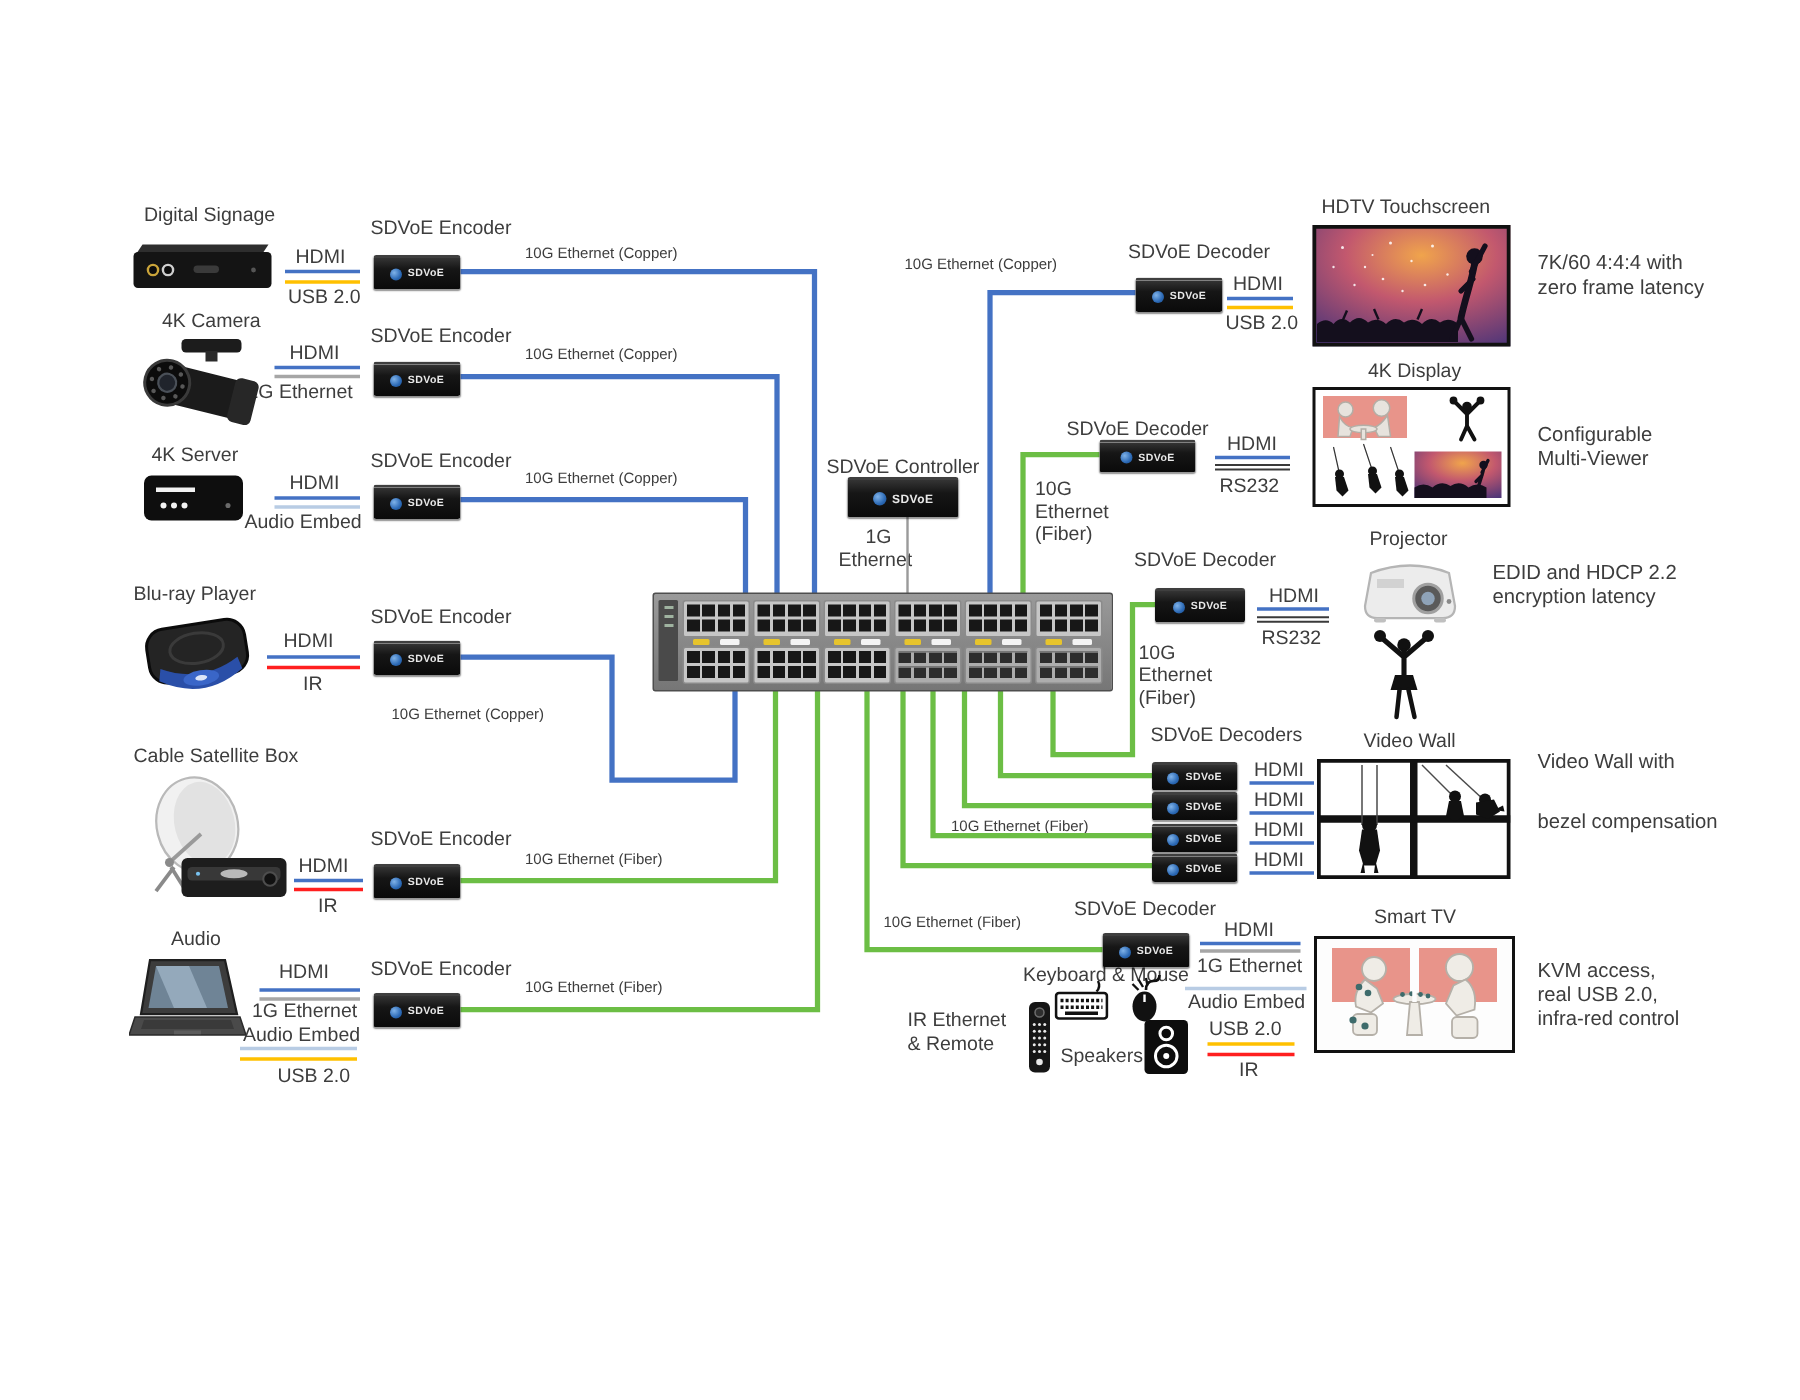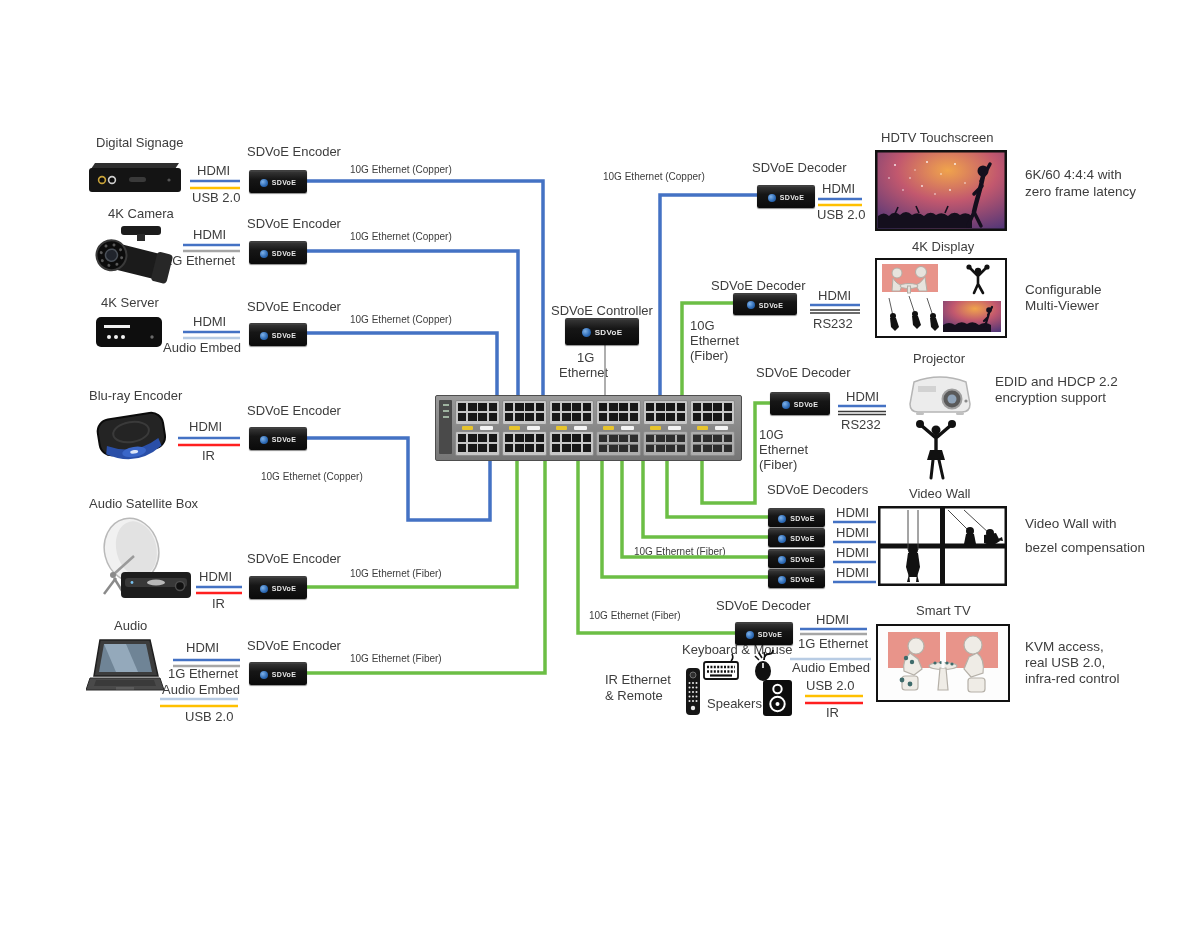--- a/index.html
+++ b/index.html
@@ -160,40 +160,40 @@
   </svg>
   <div class="lbl" style="left:193px;top:315px;">HDMI</div>
   <div class="lbl" style="left:163px;top:341px;">Audio Embed</div>
   <div class="lbl" style="left:247px;top:300px;">SDVoE Encoder</div>
   <div class="sdvoe-box" style="left:249px;top:323px;width:58px;height:21px;">
     <span class="sdvoe-dot"></span>
       <span class="sdvoe-txt">SDVoE</span>
   </div>
   <div class="lbl link" style="left:350px;top:313px;">10G Ethernet (Copper)</div>
 
-  <div class="lbl" style="left:89px;top:389px;">Blu-ray Encoder</div>
+  <div class="lbl" style="left:89px;top:389px;">Blu-ray Player</div>
   <svg class="dev" style="left:92px;top:406px;" width="80" height="64" viewBox="0 0 80 64">
     <g transform="rotate(-9 40 32)">
       <rect x="7" y="10" width="66" height="36" rx="12" fill="#242424" stroke="#0b0b0b" stroke-width="2"></rect>
       <ellipse cx="40" cy="26" rx="18" ry="10" fill="none" stroke="#3a3a3a" stroke-width="2"></ellipse>
       <path d="M12 44 Q40 62 68 44 L66 36 Q40 50 14 36 Z" fill="#2a4fa8"></path>
       <ellipse cx="40" cy="46" rx="12" ry="5" fill="#3a66c8"></ellipse>
       <ellipse cx="40" cy="46" rx="4" ry="1.8" fill="#dde6f8"></ellipse>
     </g>
   </svg>
   <div class="lbl" style="left:189px;top:420px;">HDMI</div>
   <div class="lbl" style="left:202px;top:449px;">IR</div>
   <div class="lbl" style="left:247px;top:404px;">SDVoE Encoder</div>
   <div class="sdvoe-box" style="left:249px;top:427px;width:58px;height:21px;">
     <span class="sdvoe-dot"></span>
       <span class="sdvoe-txt">SDVoE</span>
   </div>
   <div class="lbl link" style="left:261px;top:470px;">10G Ethernet (Copper)</div>
 
-  <div class="lbl" style="left:89px;top:497px;">Audio Satellite Box</div>
+  <div class="lbl" style="left:89px;top:497px;">Cable Satellite Box</div>
   <svg class="dev" style="left:90px;top:516px;" width="105" height="86" viewBox="0 0 105 86">
     <g transform="rotate(-14 42 36)">
       <ellipse cx="42" cy="34" rx="27" ry="32" fill="#f1f1f1" stroke="#b9b9b9" stroke-width="1.5"></ellipse>
       <ellipse cx="47" cy="34" rx="20" ry="28" fill="#e2e2e2"></ellipse>
     </g>
     <line x1="24" y1="58" x2="44" y2="40" stroke="#9a9a9a" stroke-width="2.5"></line>
     <circle cx="23" cy="59" r="3" fill="#8a8a8a"></circle>
     <line x1="14" y1="78" x2="26" y2="62" stroke="#8a8a8a" stroke-width="2.5"></line>
     <line x1="34" y1="78" x2="24" y2="62" stroke="#8a8a8a" stroke-width="2.5"></line>
     <rect x="31" y="56" width="70" height="26" rx="4" fill="#1d1d1d"></rect>
@@ -346,21 +346,21 @@
         <line x1="70" y1="63" x2="73" y2="56"></line>
       </g>
     <g stroke="#140f1d" stroke-width="4.5" stroke-linecap="round" fill="#140f1d">
       <circle cx="108" cy="21" r="5.5" stroke="none"></circle>
       <path d="M108 26 C106 38 102 48 99 62" fill="none"></path>
       <path d="M106 31 L115 14" fill="none" stroke-width="3.5"></path>
       <path d="M107 36 L99 44" fill="none" stroke-width="3.5"></path>
       <path d="M99 62 L93 76 M99 62 L106 76" fill="none" stroke-width="3.5"></path>
     </g>
   </svg>
-  <div class="lbl note" style="left:1025px;top:167px;">6K/60 4:4:4 with</div>
+  <div class="lbl note" style="left:1025px;top:167px;">7K/60 4:4:4 with</div>
   <div class="lbl note" style="left:1025px;top:184px;">zero frame latency</div>
 
   <div class="lbl" style="left:711px;top:279px;">SDVoE Decoder</div>
   <div class="sdvoe-box" style="left:733px;top:293px;width:64px;height:20px;">
     <span class="sdvoe-dot"></span>
       <span class="sdvoe-txt">SDVoE</span>
   </div>
   <div class="lbl" style="left:690px;top:319px;">10G</div>
   <div class="lbl" style="left:690px;top:334px;">Ethernet</div>
   <div class="lbl" style="left:690px;top:349px;">(Fiber)</div>
@@ -429,21 +429,21 @@
     <g stroke="#111" stroke-width="3.4" stroke-linecap="round" fill="#111">
       <circle cx="30" cy="62" r="4.5" stroke="none"></circle>
       <path d="M30 66 V82 M30 70 L16 58 M30 70 L44 58" fill="none"></path>
       <circle cx="14" cy="56" r="4" stroke="none"></circle>
         <circle cx="46" cy="56" r="4" stroke="none"></circle>
       <path d="M24 82 h12 l3 10 h-18 z" stroke="none"></path>
       <path d="M27 92 L25 110 M33 92 L37 110" fill="none" stroke-width="3"></path>
     </g>
   </svg>
   <div class="lbl note" style="left:995px;top:374px;">EDID and HDCP 2.2</div>
-  <div class="lbl note" style="left:995px;top:390px;">encryption support</div>
+  <div class="lbl note" style="left:995px;top:390px;">encryption latency</div>
 
   <div class="lbl" style="left:767px;top:483px;">SDVoE Decoders</div>
   <div class="sdvoe-box" style="left:768px;top:508px;width:57px;height:17px;">
     <span class="sdvoe-dot"></span>
       <span class="sdvoe-txt">SDVoE</span>
   </div>
   <div class="sdvoe-box" style="left:768px;top:528px;width:57px;height:17px;">
     <span class="sdvoe-dot"></span>
       <span class="sdvoe-txt">SDVoE</span>
   </div>
@@ -475,21 +475,21 @@
       <circle cx="35" cy="44" r="5"></circle>
         <path d="M30 47 h10 l2 14 -3 10 h-8 l-3 -10 z"></path>
         <path d="M31 68 l-2 8 h3 z M39 68 l2 8 h-3 z"></path>
       <circle cx="92" cy="25" r="4"></circle>
         <path d="M88 28 h8 l2 10 -6 4 -6 -4 z"></path>
       <circle cx="112" cy="27" r="4"></circle>
         <path d="M106 29 l12 -2 4 8 -8 5 -8 -3 z"></path>
         <path d="M118 34 l6 -3 1 4 z"></path>
     </g>
   </svg>
-  <div class="lbl note" style="left:1025px;top:516px;text-align:center;">Video Wall with</div>
+  <div class="lbl note" style="left:1025px;top:500px;text-align:center;">Video Wall with</div>
   <div class="lbl note" style="left:1025px;top:540px;">bezel compensation</div>
 
   <div class="lbl link" style="left:589px;top:609px;">10G Ethernet (Fiber)</div>
   <div class="lbl" style="left:716px;top:599px;">SDVoE Decoder</div>
   <div class="sdvoe-box" style="left:735px;top:622px;width:58px;height:21px;">
     <span class="sdvoe-dot"></span>
       <span class="sdvoe-txt">SDVoE</span>
   </div>
   <div class="lbl" style="left:816px;top:613px;">HDMI</div>
   <div class="lbl" style="left:798px;top:637px;">1G Ethernet</div>

